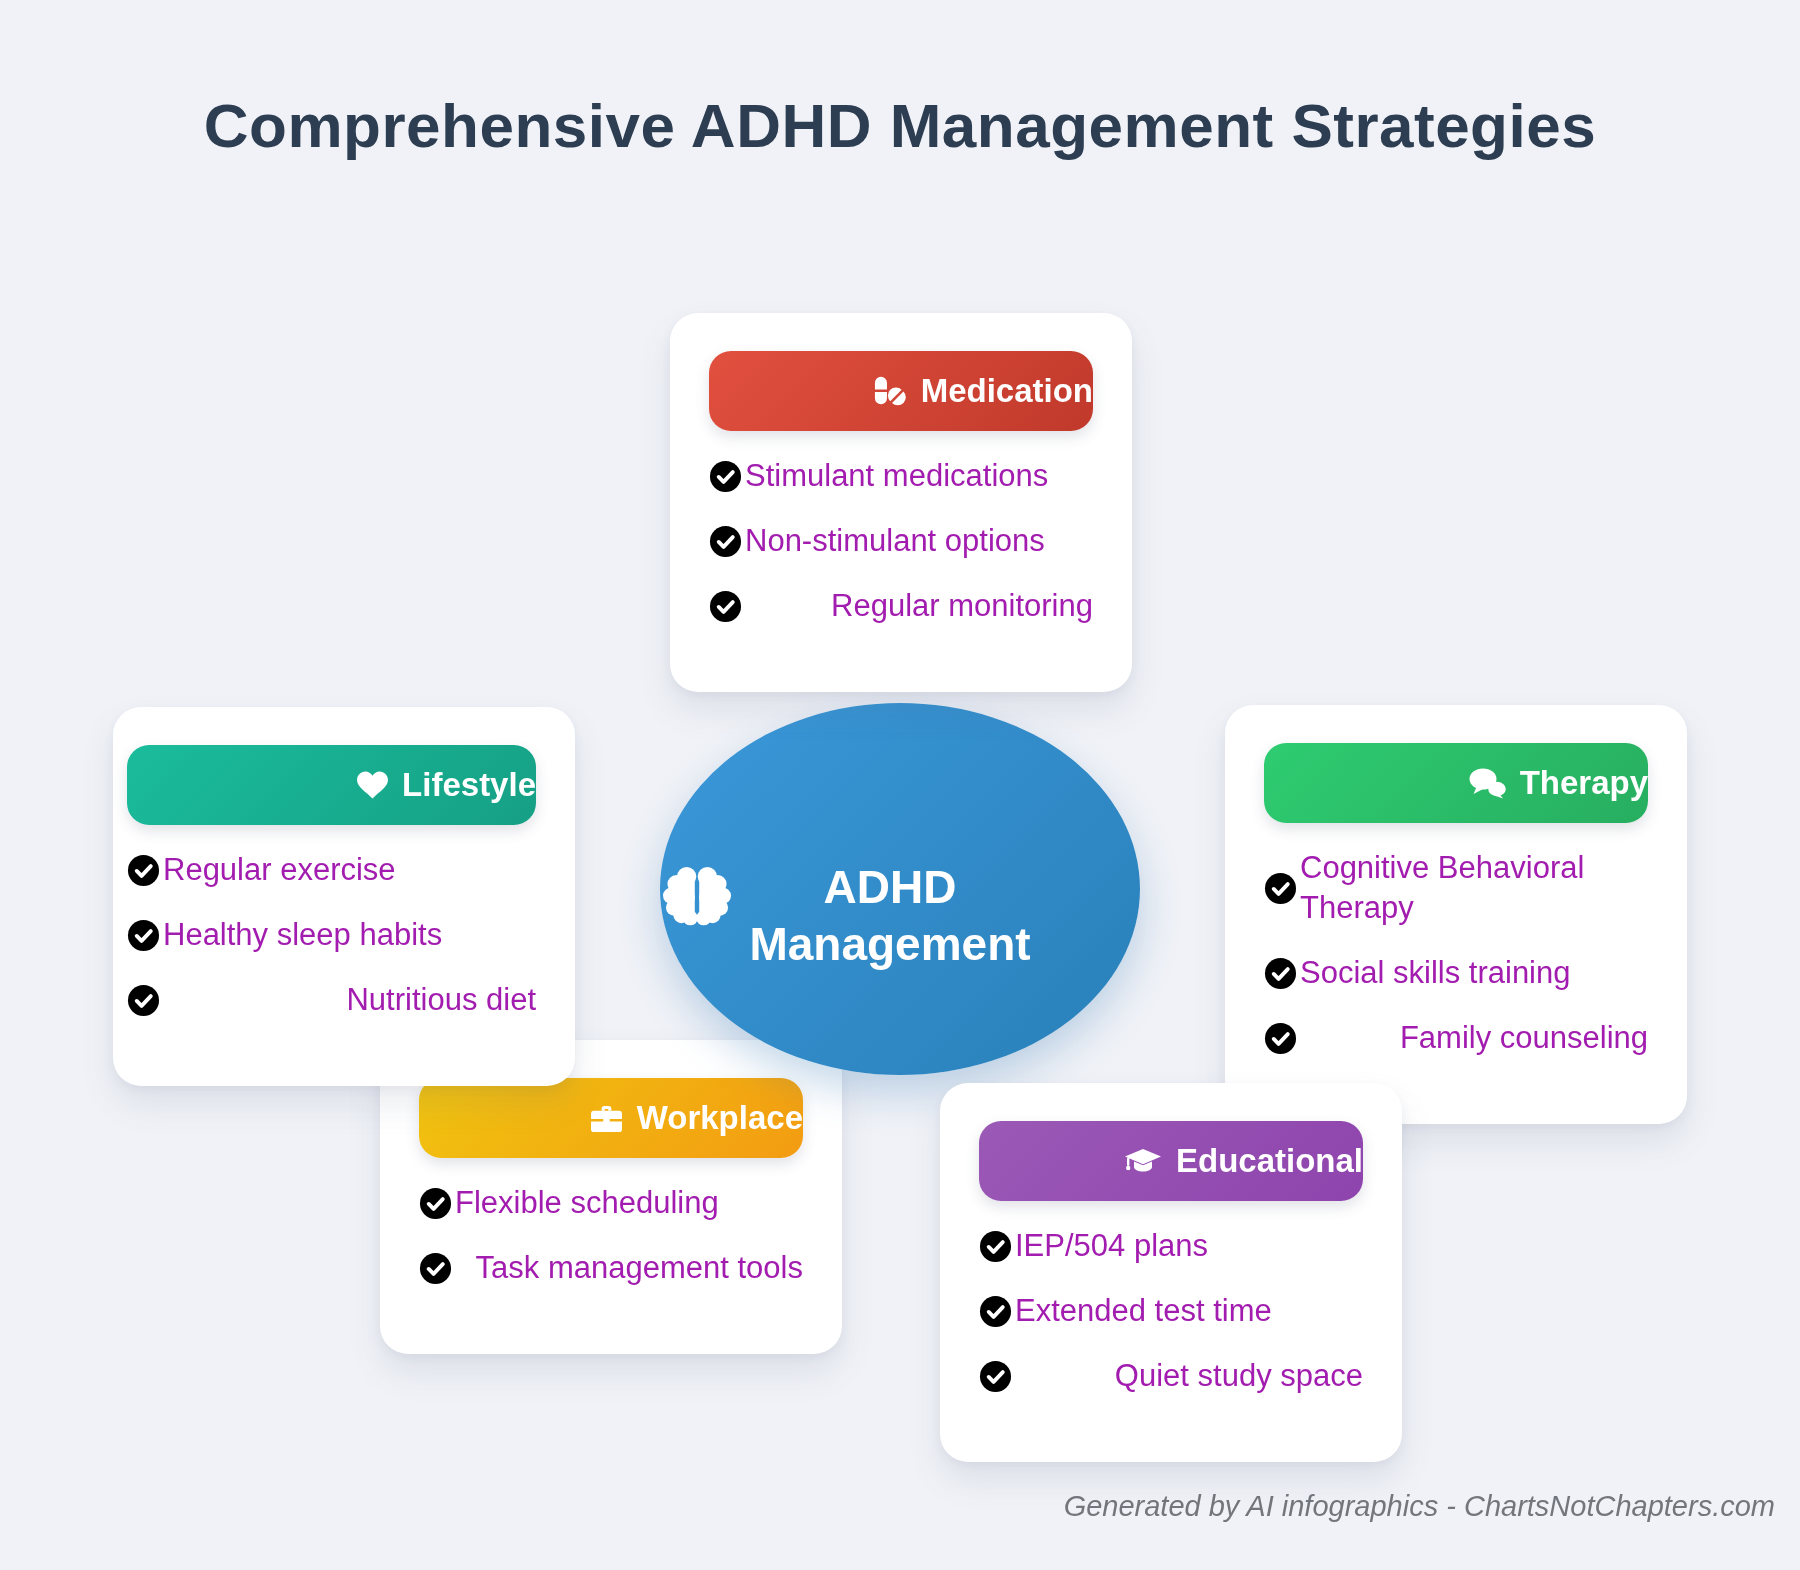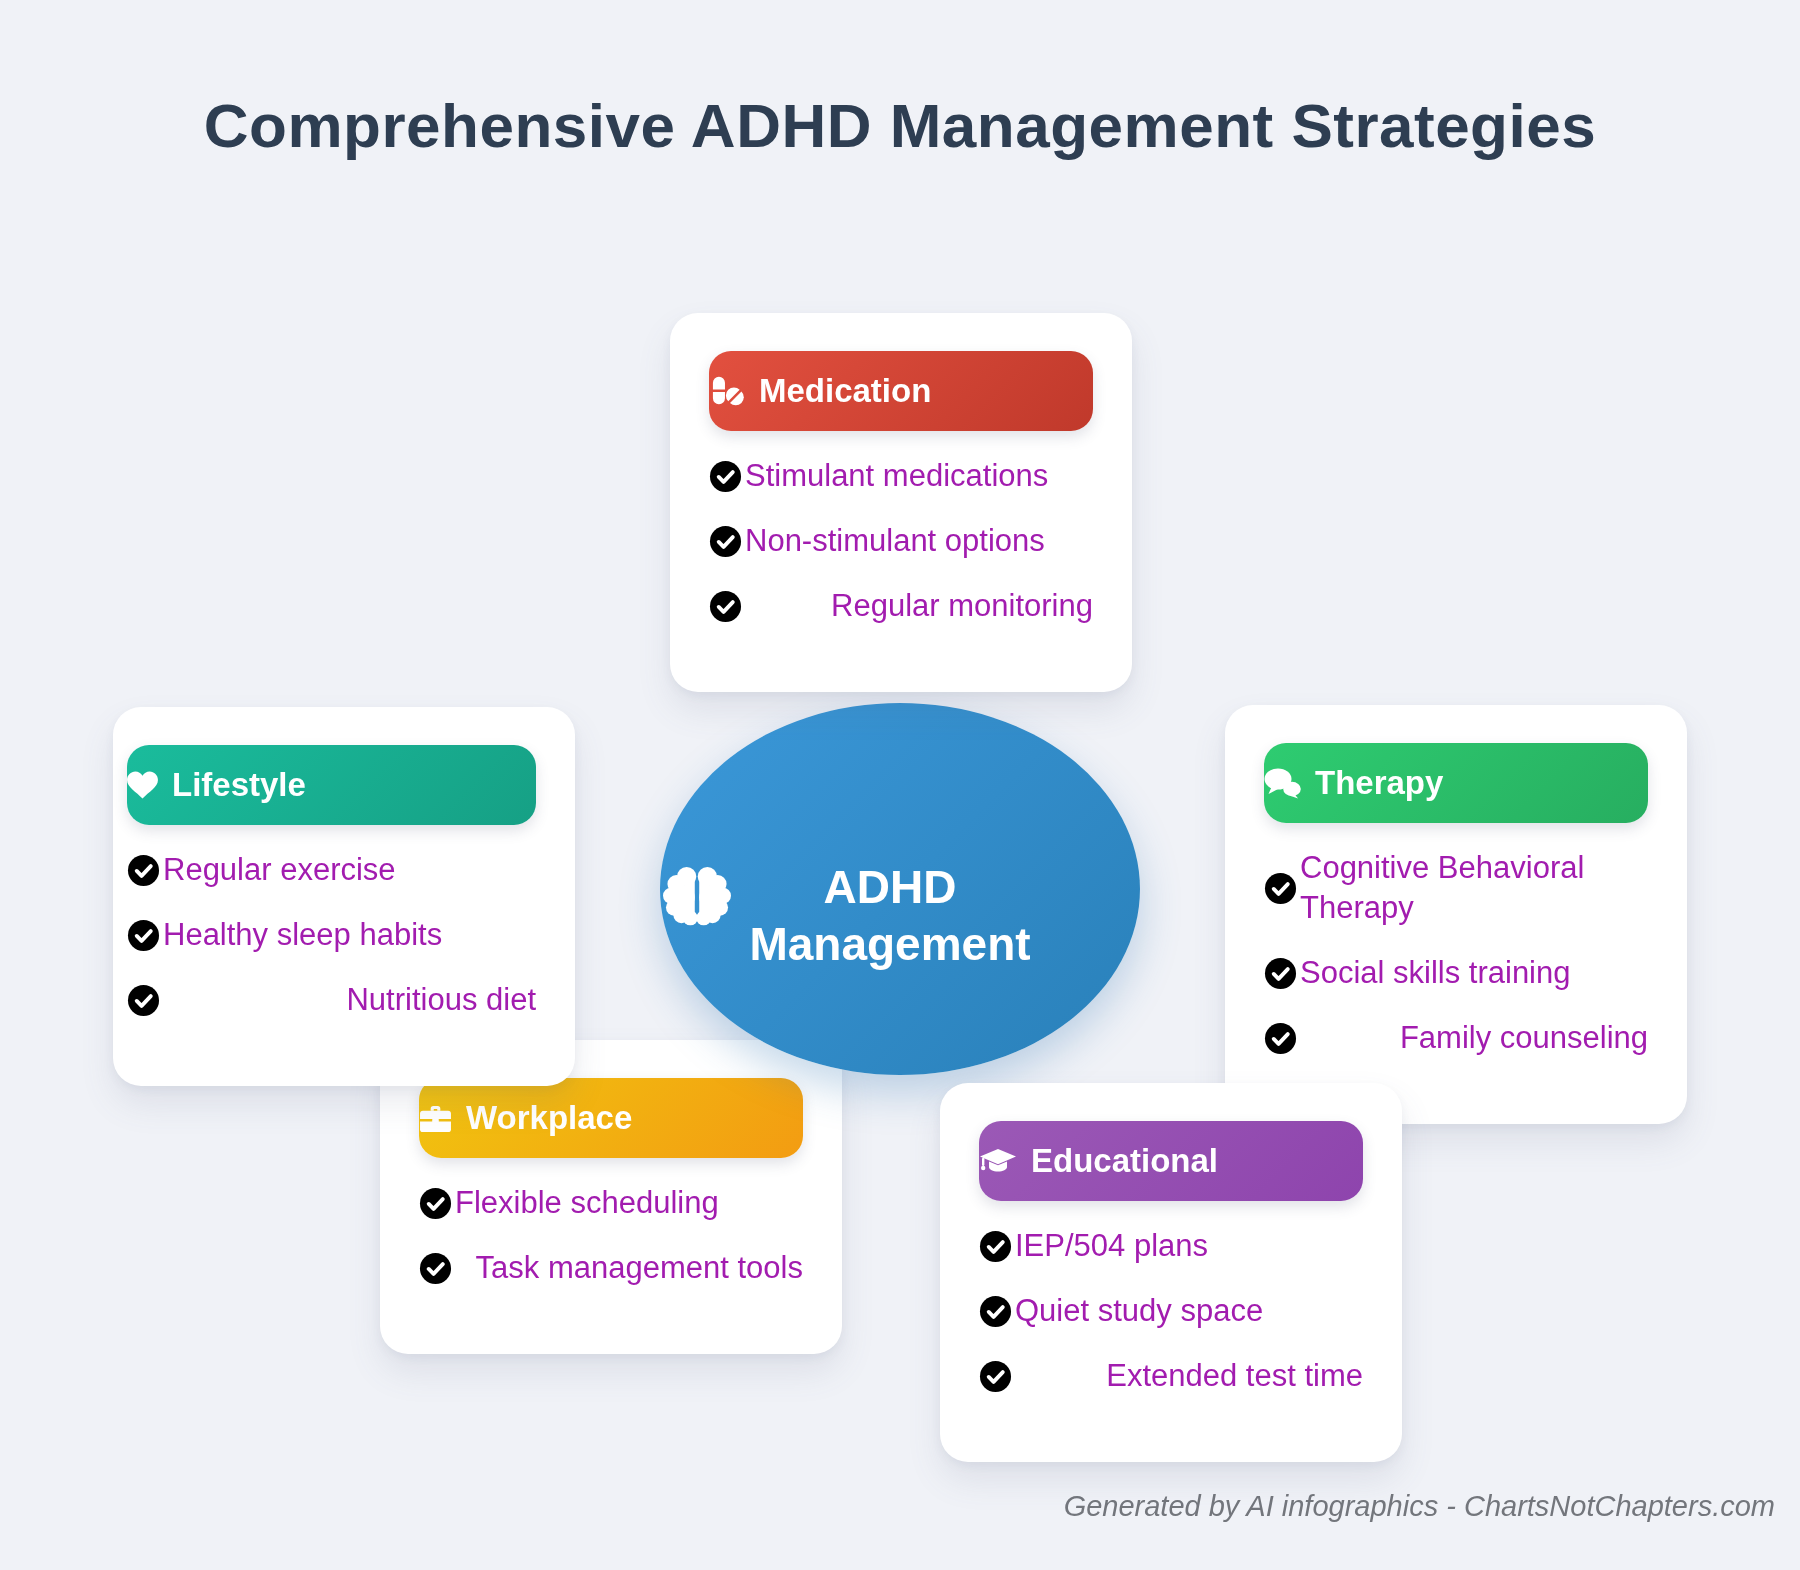--- a/index.html
+++ b/index.html
@@ -11,21 +11,21 @@
 
   .card{position:absolute; width:462px; box-sizing:border-box; background:#ffffff;
     border-radius:28px; padding:38px 39px 66px;
     box-shadow:0 18px 34px rgba(90,100,130,.12), 0 4px 10px rgba(90,100,130,.07); z-index:3;}
   .card-medication{left:670px; top:313px;}
   .card-lifestyle{left:113px; top:707px;padding-left:14px;}
   .card-therapy{left:1225px; top:705px;}
   .card-workplace{left:380px; top:1040px; z-index:1;}
   .card-educational{left:940px; top:1083px;}
 
-  .pill{height:80px; border-radius:22px; display:flex; align-items:center; justify-content:flex-start;
+  .pill{height:80px; border-radius:22px; display:flex; align-items:center; justify-content:flex-end;
     gap:14px; color:#fff; font-size:33px; font-weight:700; margin-bottom:25px;
     box-shadow:0 6px 14px rgba(60,70,100,.15);}
   .pill-icon{display:flex; align-items:center;}
 
   .item{display:flex; align-items:center; gap:3px; margin-bottom:25px;
     font-size:31px; line-height:40px; color:#a21caf;}
   .item:last-child{margin-bottom:0;justify-content:space-between;}
   .check{flex:0 0 auto; width:33px; height:33px; display:flex;}
 
   .ellipse{position:absolute; left:660px; top:703px; width:480px; height:372px;
@@ -220,30 +220,30 @@
       </span>
       <span>IEP/504 plans</span>
     </div>
     <div class="item">
       <span class="check">
         <svg width="33" height="33" viewBox="0 0 34 34">
             <circle cx="17" cy="17" r="16" fill="#000"></circle>
             <path d="M10 17.5l5 5 9.5-10" stroke="#fff" stroke-width="4" fill="none" stroke-linecap="round" stroke-linejoin="round"></path>
           </svg>
       </span>
+      <span>Extended test time</span>
+    </div>
+    <div class="item">
+      <span class="check">
+        <svg width="33" height="33" viewBox="0 0 34 34">
+            <circle cx="17" cy="17" r="16" fill="#000"></circle>
+            <path d="M10 17.5l5 5 9.5-10" stroke="#fff" stroke-width="4" fill="none" stroke-linecap="round" stroke-linejoin="round"></path>
+          </svg>
+      </span>
       <span>Quiet study space</span>
-    </div>
-    <div class="item">
-      <span class="check">
-        <svg width="33" height="33" viewBox="0 0 34 34">
-            <circle cx="17" cy="17" r="16" fill="#000"></circle>
-            <path d="M10 17.5l5 5 9.5-10" stroke="#fff" stroke-width="4" fill="none" stroke-linecap="round" stroke-linejoin="round"></path>
-          </svg>
-      </span>
-      <span>Extended test time</span>
     </div>
   </section>
 
   <div class="ellipse" style="background: linear-gradient(135deg, rgb(59, 152, 217), rgb(41, 128, 185));">
     <span class="brain">
       <svg width="74" height="68" viewBox="0 0 100 92" fill="#fff" xmlns="http://www.w3.org/2000/svg">
         <circle cx="36" cy="17" r="13"></circle>
           <circle cx="22" cy="27" r="12"></circle>
           <circle cx="15" cy="43" r="11"></circle>
         <circle cx="19" cy="59" r="11"></circle>

